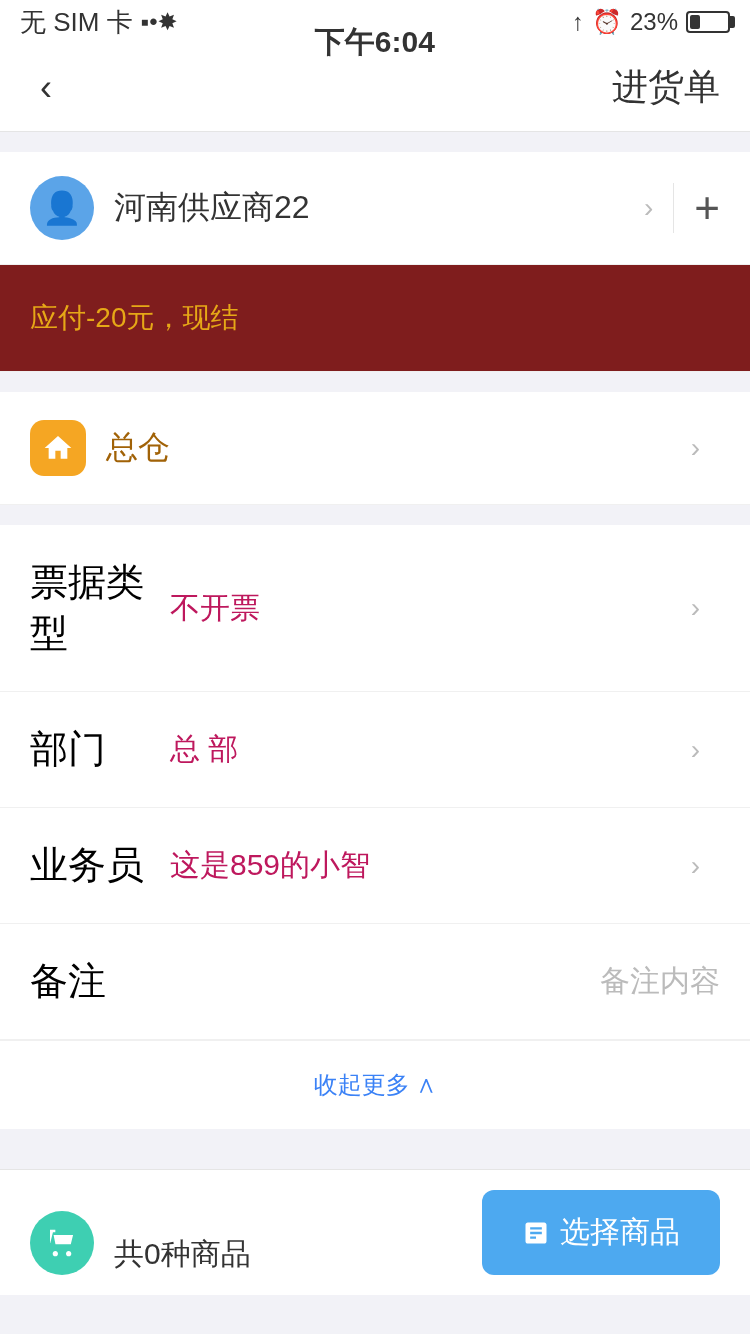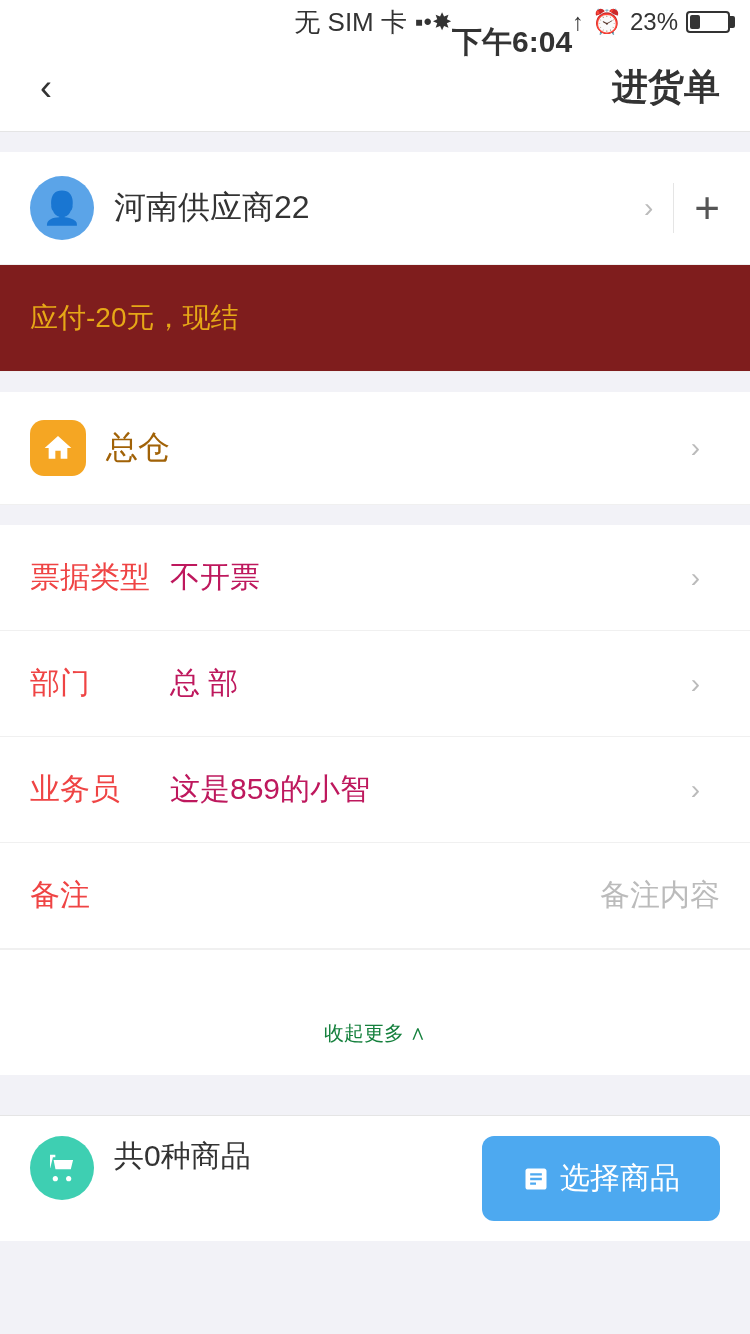--- a/index.html
+++ b/index.html
@@ -13,21 +13,21 @@
       color: #333;
       overflow-x: hidden;
     }
 
     
     .status-bar {
       height: 44px;
       background: #fff;
       display: flex;
       align-items: center;
-      justify-content: flex-end;
+      justify-content: space-between;
       padding: 0 20px;
       font-size: 26px;
       font-weight: 500;
     }
     .status-left { display: flex; align-items: center; gap: 8px; }
     .status-center { font-size: 30px; font-weight: 600; margin-top: 40px; }
     .status-right { display: flex; align-items: center; gap: 8px; font-size: 24px; }
     .battery-icon {
       width: 44px; height: 22px;
       border: 2px solid #333;
@@ -66,21 +66,21 @@
       border-bottom: 1px solid #e5e5e5;
     }
     .nav-back {
       font-size: 36px;
       color: #333;
       cursor: pointer;
       padding: 10px;
     }
     .nav-title {
       font-size: 36px;
-      font-weight: 700;
+      font-weight: 400;
       color: #333;
     }
     .nav-action {
       font-size: 32px;
       color: #333;
       cursor: pointer;
     }
 
     
     .section-gap {
@@ -154,22 +154,22 @@
     .form-row {
       display: flex;
       align-items: center;
       padding: 32px 30px;
       background: #fff;
       border-bottom: 1px solid #f0f0f0;
       cursor: pointer;
     }
     .form-label {
       width: 140px;
-      font-size: 30px;
-      color: #ef4444;
+      font-size: 38px;
+      color: #000000;
       flex-shrink: 0;
     }
     .form-value {
       flex: 1;
       font-size: 30px;
       color: #be185d;
     }
     .form-value.placeholder {
       color: #bbb;
       text-align: right;
@@ -210,30 +210,29 @@
     .collapse-row {
       background: #fff;
       display: flex;
       align-items: center;
       justify-content: center;
       padding: 28px 30px;
       cursor: pointer;
       border-top: 1px solid #f0f0f0;
     }
     .collapse-text {
-      font-size: 20px;
-      color: #15803d;
-      margin-top: 42px;
+      font-size: 24px;
+      color: #3b82f6;
     }
 
     
     .bottom-bar {
       background: #fff;
       display: flex;
-      align-items: flex-start;
+      align-items: flex-end;
       padding: 20px 30px;
       border-top: 1px solid #e5e5e5;
       margin-top: 20px;
     }
     .bottom-cart-icon {
       width: 64px;
       height: 64px;
       border-radius: 50%;
       background: #3ecfb2;
       display: flex;

